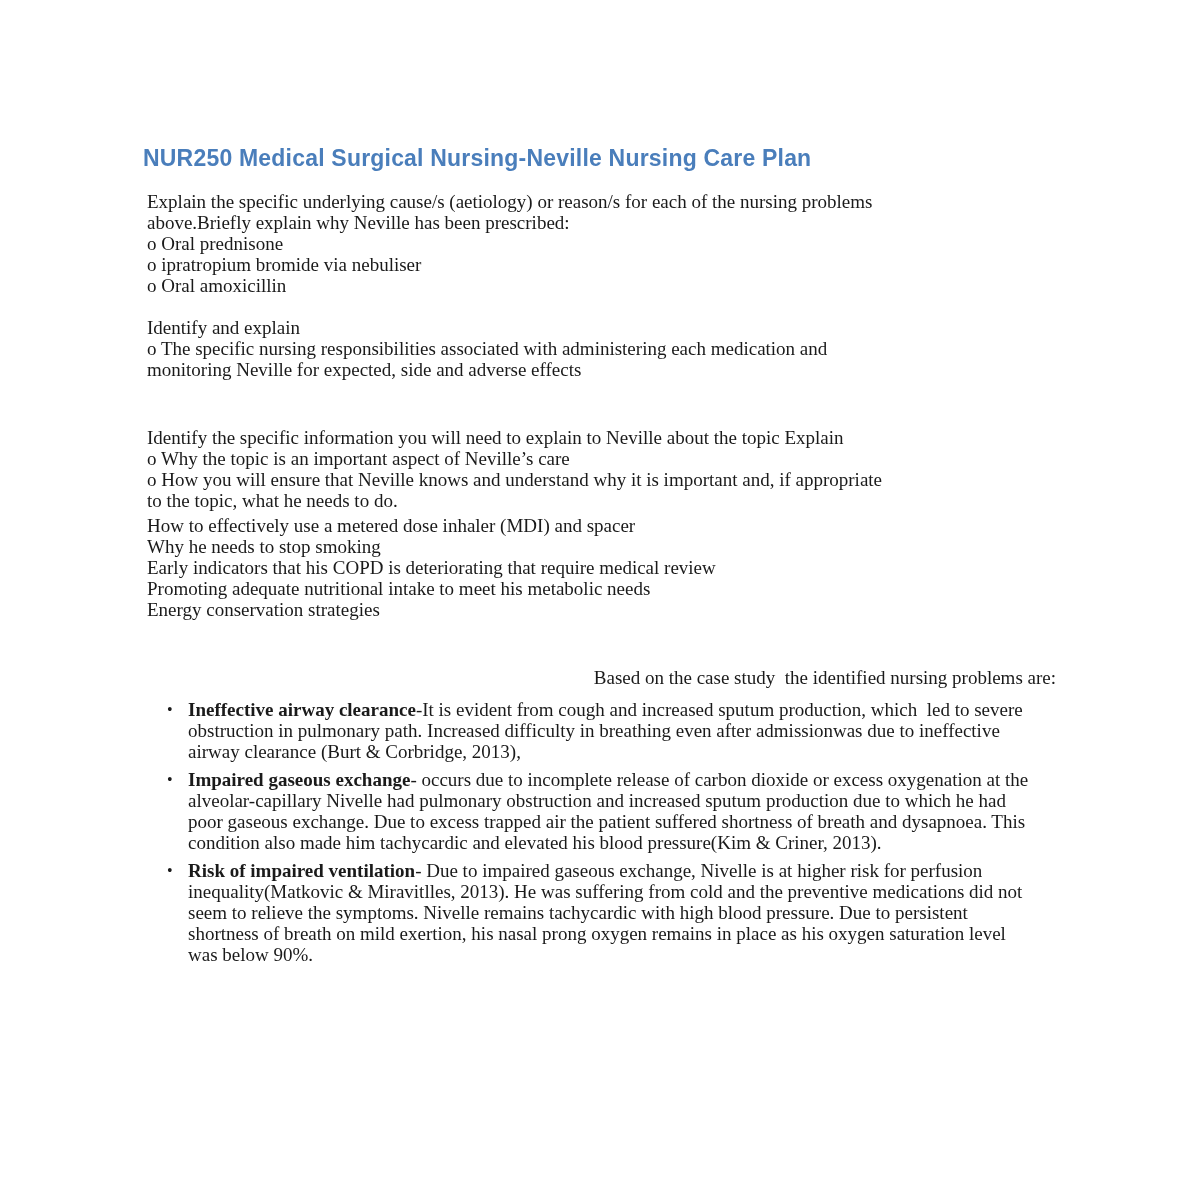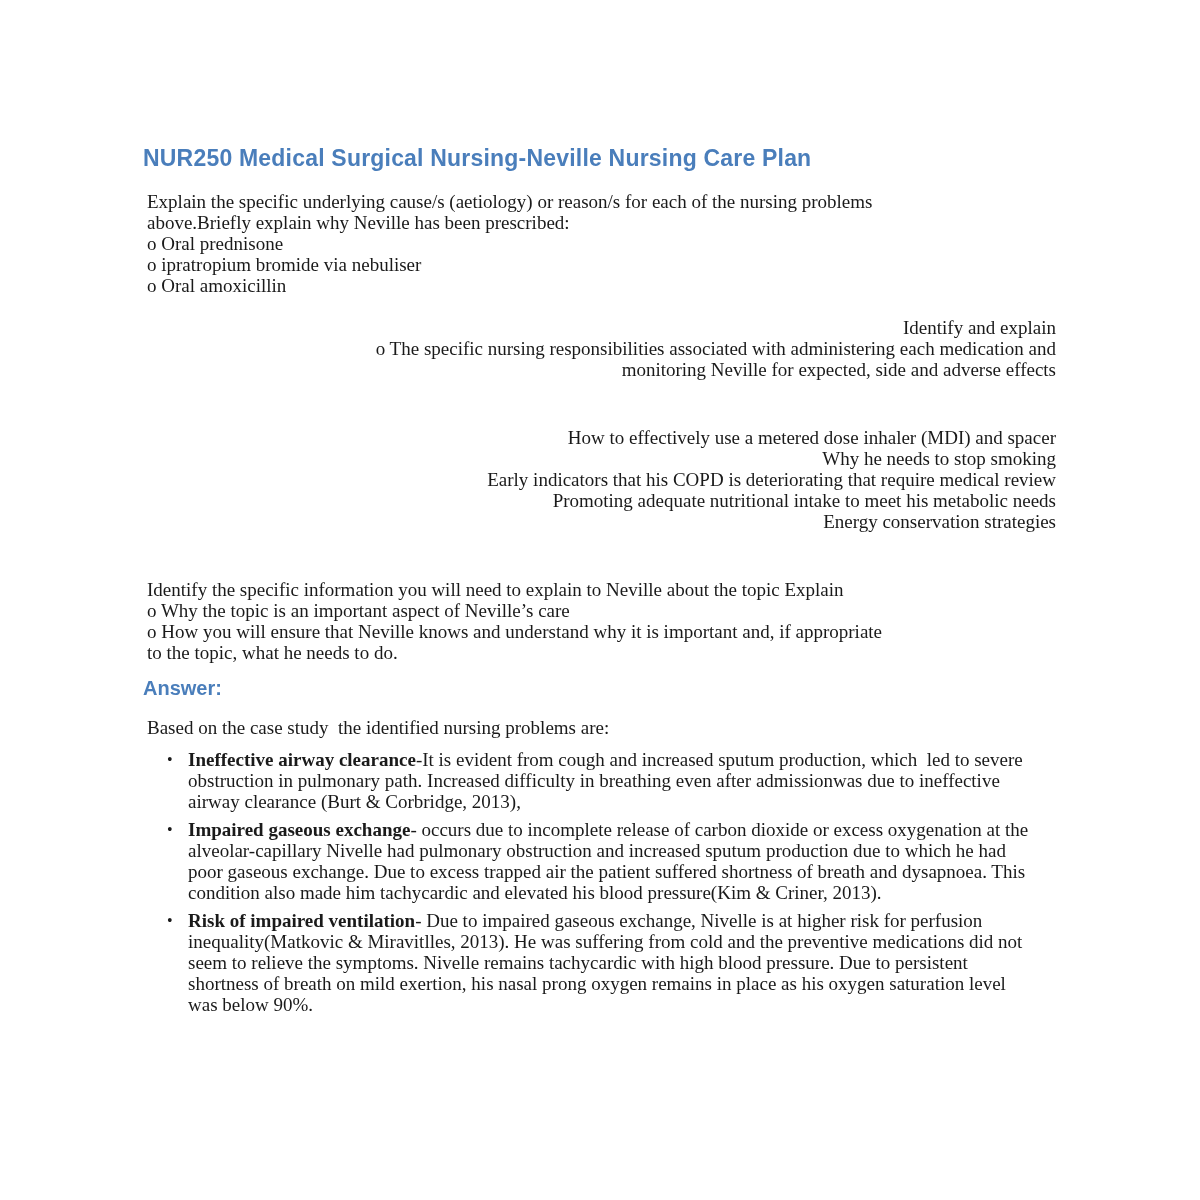--- a/index.html
+++ b/index.html
@@ -30,31 +30,32 @@
   }
   .para {
     font-family: "Liberation Serif", "DejaVu Serif", serif;
     font-size: 19px;
     line-height: 21px;
     color: var(--text-color, #1a1a1a);
     white-space: pre-wrap;
     margin: 4px;
   }
   .para.gap-1 { margin-bottom: 21px; }
-  .para.gap-2 { margin-bottom: 47px; text-align: right; }
+  .para.gap-2 { margin-bottom: 47px; }
   .answer-heading {
     font-family: "Liberation Sans", "DejaVu Sans", sans-serif;
     font-weight: bold;
     font-size: 20px;
     line-height: 24px;
     color: var(--accent, #4a7ebb);
     margin: 13px 0 17px 0;
   }
   .answer-intro {
     margin-bottom: 11px;
+    text-align: right;
   }
   .problems-list {
     margin: 0;
     padding: 0;
     list-style: none;
   }
   .problem-item {
     display: flex;
     margin: 0 0 7px 0;
     font-family: "Liberation Serif", "DejaVu Serif", serif;
@@ -93,32 +94,31 @@
     <p class="para gap-1">Explain the specific underlying cause/s (aetiology) or reason/s for each of the nursing problems
 above.Briefly explain why Neville has been prescribed:
 o Oral prednisone
 o ipratropium bromide via nebuliser
 o Oral amoxicillin</p>
 
     <p class="para gap-2">Identify and explain
 o The specific nursing responsibilities associated with administering each medication and
 monitoring Neville for expected, side and adverse effects</p>
 
+    <p class="para">Identify the specific information you will need to explain to Neville about the topic Explain
+o Why the topic is an important aspect of Neville’s care
+o How you will ensure that Neville knows and understand why it is important and, if appropriate
+to the topic, what he needs to do.</p>
+
     <p class="para gap-2">How to effectively use a metered dose inhaler (MDI) and spacer
 Why he needs to stop smoking
 Early indicators that his COPD is deteriorating that require medical review
 Promoting adequate nutritional intake to meet his metabolic needs
 Energy conservation strategies</p>
 
-    <p class="para">Identify the specific information you will need to explain to Neville about the topic Explain
-o Why the topic is an important aspect of Neville’s care
-o How you will ensure that Neville knows and understand why it is important and, if appropriate
-to the topic, what he needs to do.</p>
-
-    <h2 class="answer-heading">Answer:</h2>
 
     <p class="para answer-intro">Based on the case study  the identified nursing problems are:</p>
 
     <ul class="problems-list">
 
       <li class="problem-item">
         <span class="bullet-marker">•</span>
         <span class="problem-text"><span class="problem-term">Ineffective airway clearance</span><span class="problem-description">-It is evident from cough and increased sputum production, which  led to severe obstruction in pulmonary path. Increased difficulty in breathing even after admissionwas due to ineffective airway clearance (Burt &amp; Corbridge, 2013),</span></span>
       </li>
 

